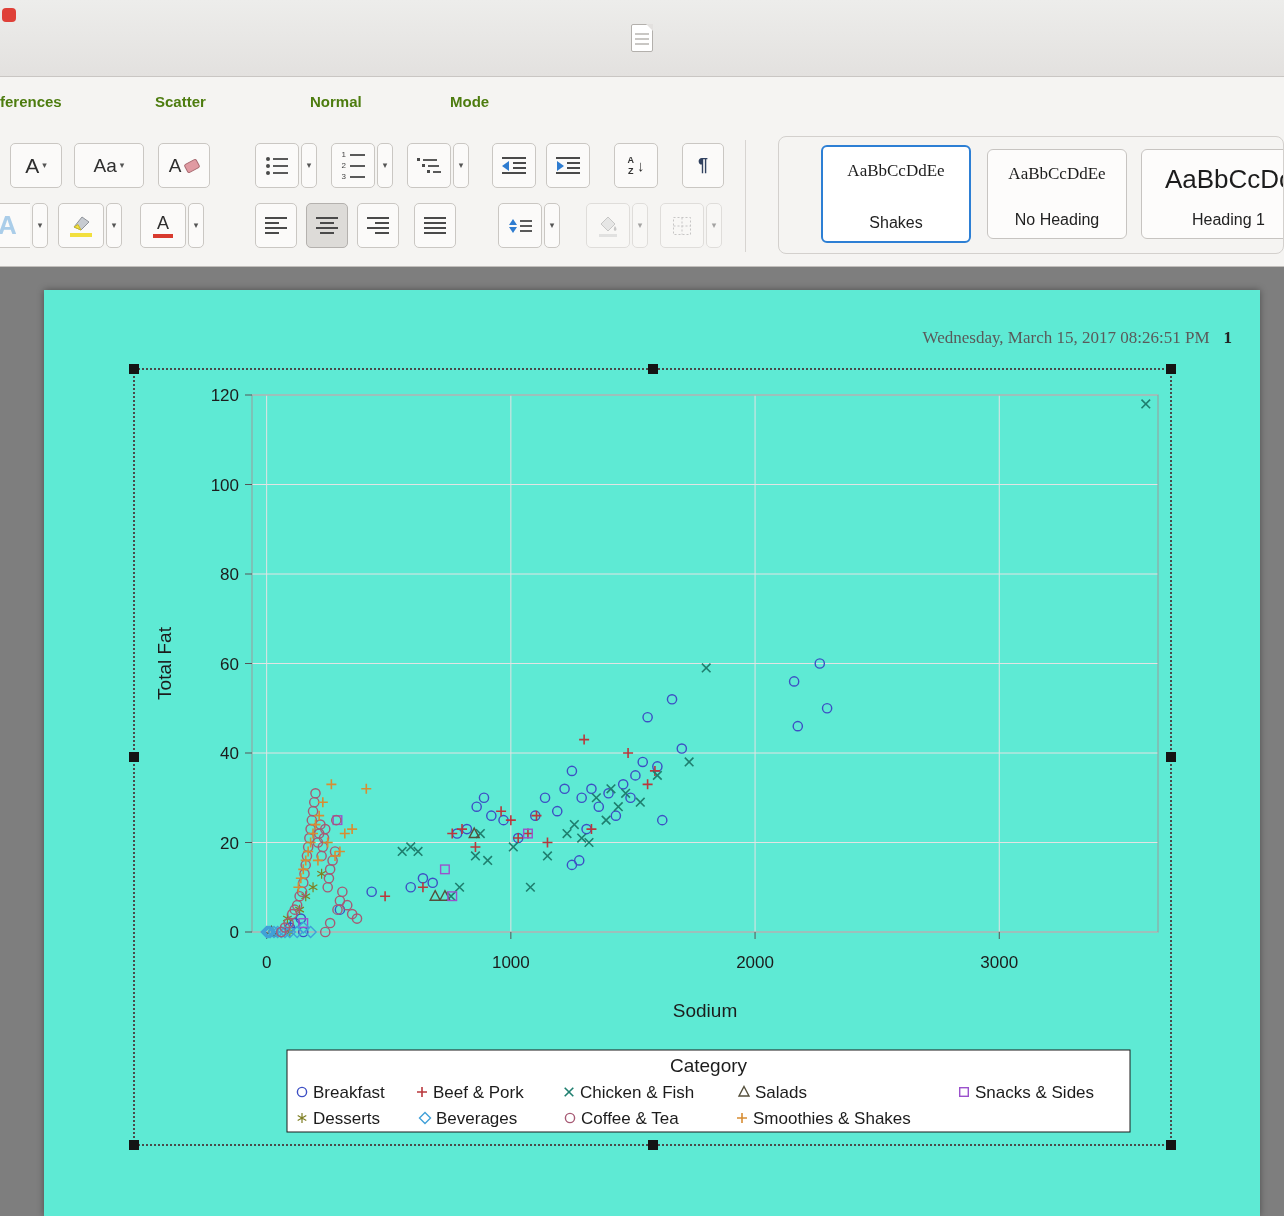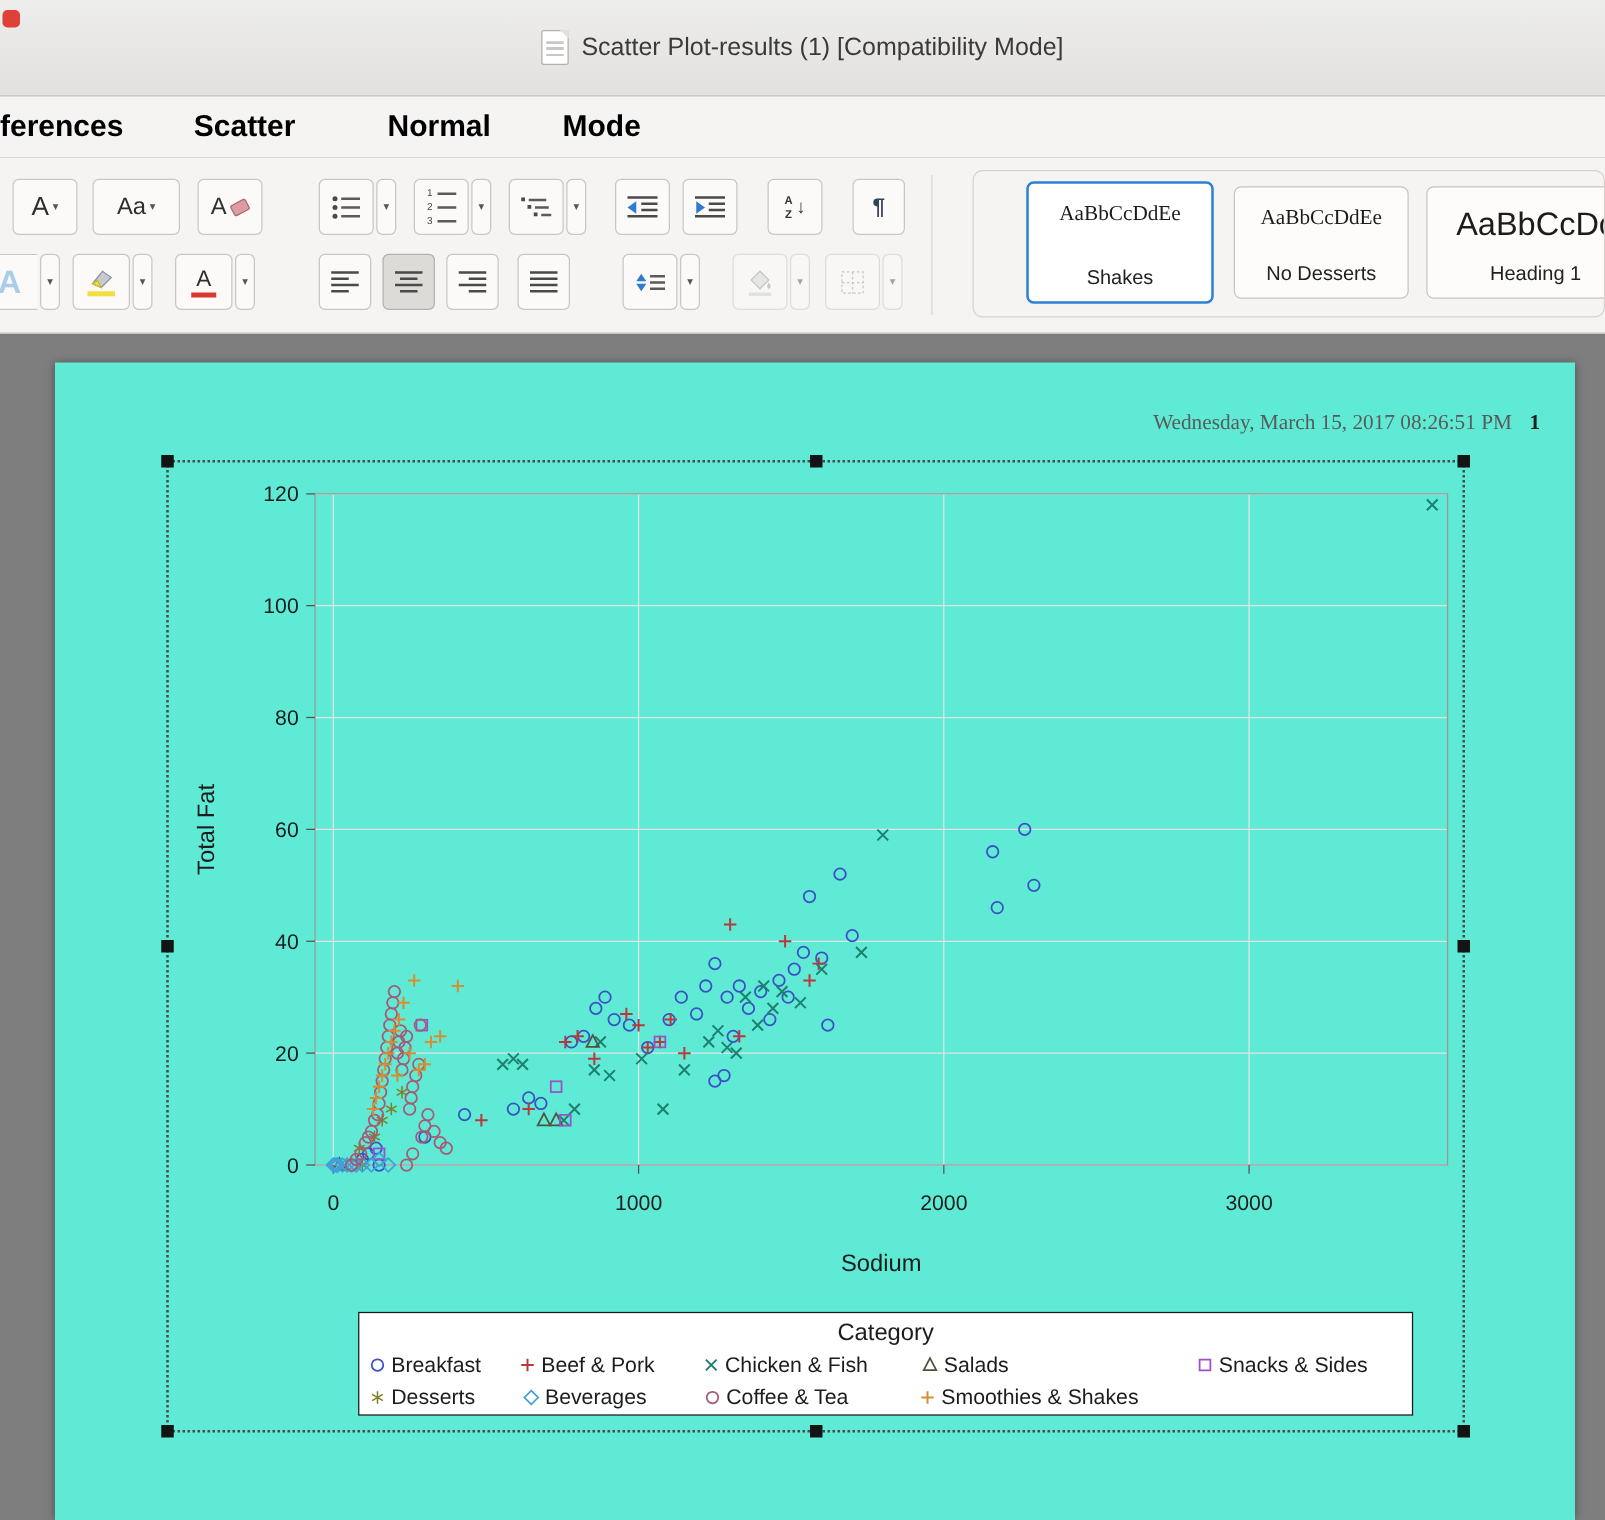--- a/index.html
+++ b/index.html
@@ -13,21 +13,21 @@
   .doc-icon{width:20px;height:26px;background:#fff;border:1px solid #b3b0ac;border-radius:2px;position:relative;}
   .doc-icon::before{content:"";position:absolute;right:-1px;top:-1px;border-style:solid;border-width:0 7px 7px 0;
     border-color:transparent #e3e1df transparent transparent;}
   .doc-icon::after{content:"";position:absolute;left:3px;right:3px;top:8px;height:14px;
     background:repeating-linear-gradient(to bottom,#c9c7c4 0 2px,transparent 2px 5px);}
   .window-title{font-size:20px;color:#3a3a3a;font-weight:500;}
 
   
   .tabrow{position:absolute;left:0;top:77px;width:1284px;height:49px;background:#f5f4f2;overflow:hidden;}
   .tab{position:absolute;top:0;height:100%;display:flex;align-items:center;
-    font-size:24px;font-weight:600;color:#000000;cursor:default;}
+    font-size:15px;font-weight:600;color:#4d7c0f;cursor:default;}
 
   
   .ribbon{position:absolute;left:0;top:126px;width:1284px;height:140px;background:#f5f4f2;
     border-bottom:1px solid #c2bfbc;overflow:hidden;}
   .rbtn{position:absolute;height:45px;background:#fbfaf9;border:1px solid #cac7c3;border-radius:5px;
     display:flex;align-items:center;justify-content:center;gap:3px;box-sizing:border-box;}
   .rbtn.active{background:#dddbd8;border-color:#b4b1ae;}
   .rbtn.disabled{opacity:.5;}
   .dd{font-size:9px;color:#555;line-height:1;}
   .glyphA{font-size:21px;color:#2e2e2e;}
@@ -81,21 +81,20 @@
   .axis-label{font:19px "Liberation Sans",sans-serif;fill:#1c1c1c;}
   .legend-title{font:19px "Liberation Sans",sans-serif;fill:#1c1c1c;}
   .legend-label{font:17px "Liberation Sans",sans-serif;fill:#1c1c1c;}
 </style>
 </head>
 <body>
 
 <div class="titlebar">
   <div class="traffic-red"></div>
   <div class="doc-icon"></div>
-  <div class="window-title">Scatter Plot-results (1) [Compatibility Mode]</div>
 </div>
 
 <div class="tabrow">
   <div class="tab" style="left:0px;">ferences</div>
   <div class="tab" style="left:155px;">Scatter</div>
   <div class="tab" style="left:310px;">Normal</div>
   <div class="tab" style="left:450px;">Mode</div>
 </div>
 
 <div class="ribbon">
@@ -306,21 +305,21 @@
 
   <div class="vdivider"></div>
 
   <div class="styles-panel">
     <div class="style-card selected" style="left:42px;top:8px;width:150px;height:98px;">
       <span class="style-preview">AaBbCcDdEe</span>
       <span class="style-label">Shakes</span>
     </div>
     <div class="style-card" style="left:208px;top:12px;width:140px;height:90px;">
       <span class="style-preview">AaBbCcDdEe</span>
-      <span class="style-label">No Desserts</span>
+      <span class="style-label">No Heading</span>
     </div>
     <div class="style-card" style="left:362px;top:12px;width:175px;height:90px;">
       <span class="style-preview h1">AaBbCcDc</span>
       <span class="style-label">Heading 1</span>
     </div>
   </div>
 </div>
 
 <div class="page">
   <div class="date-line">

